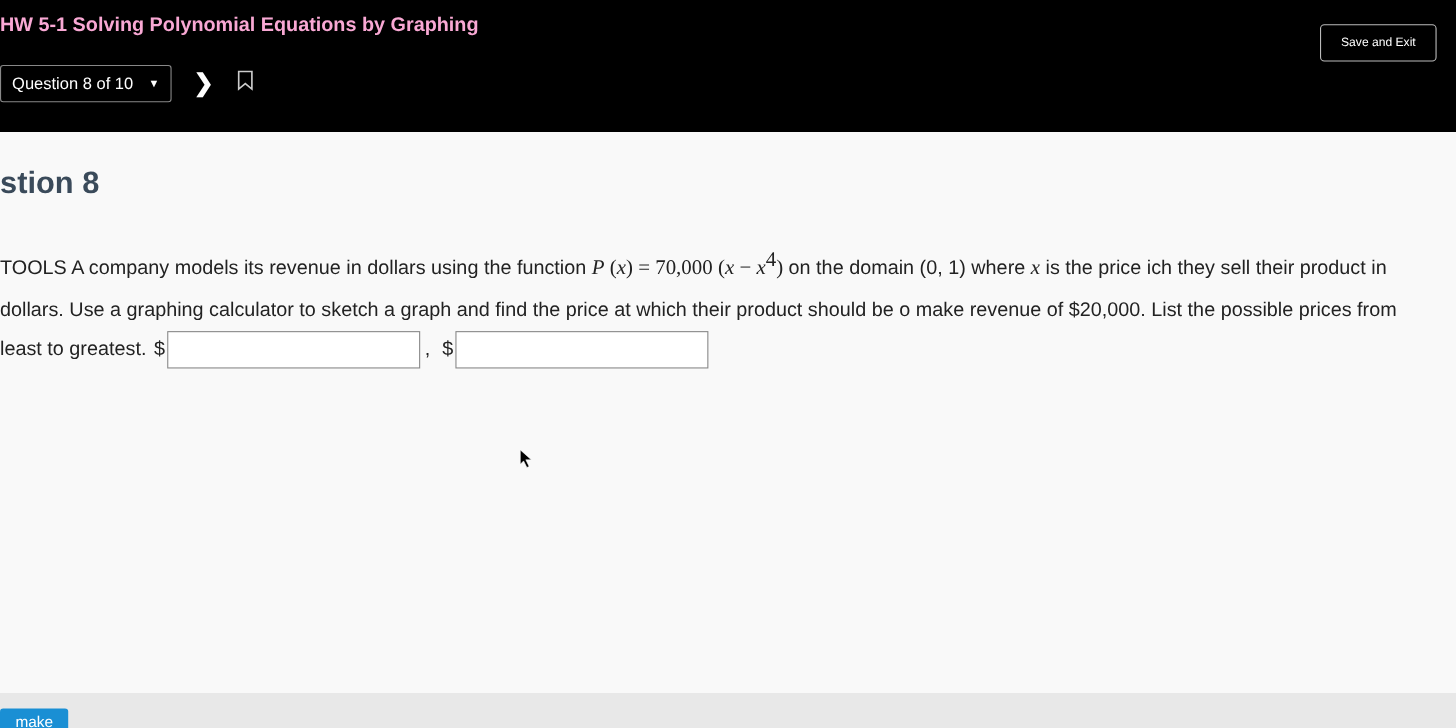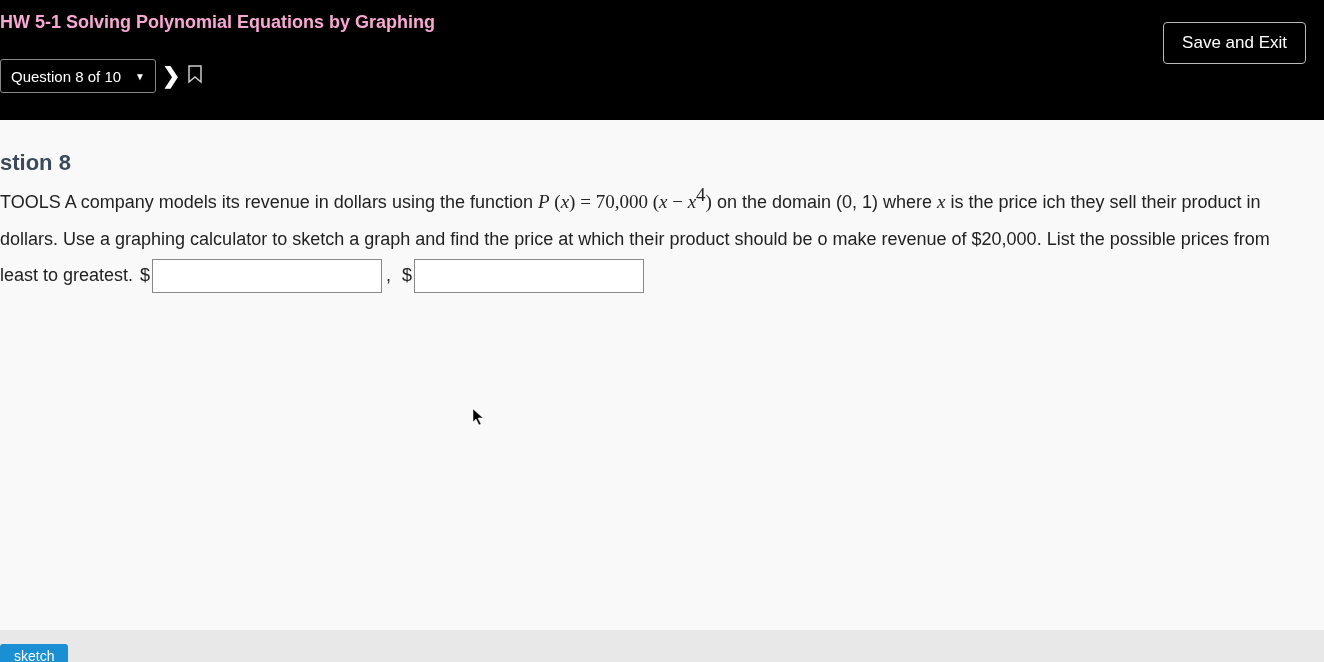--- a/index.html
+++ b/index.html
@@ -24,20 +24,21 @@
     .assignment-title {
       font-size: 18px;
       font-weight: bold;
       color: #f9a8d4;
       padding: 4px 0 4px 0;
     }
     .header-row2 {
       display: flex;
       align-items: center;
       margin-top: 22px;
+      gap: 14px;
     }
     .question-selector {
       display: flex;
       align-items: center;
       border: 1px solid #888;
       border-radius: 3px;
       padding: 6px 10px;
       font-size: 15px;
       color: #fff;
       background: #000;
@@ -60,34 +61,35 @@
       cursor: pointer;
     }
     .save-exit-btn {
       position: absolute;
       top: 22px;
       right: 18px;
       color: #fff;
       border: 1px solid #bbb;
       border-radius: 4px;
       padding: 10px 18px;
-      font-size: 17px;
+      font-size: 11px;
       background: transparent;
       cursor: pointer;
     }
     .content {
       background: #f9f9f9;
       padding: 30px 30px 30px 0;
       height: 510px;
       position: relative;
     }
     .question-heading {
-      font-size: 22px;
+      font-size: 28px;
       font-weight: bold;
       color: #3a4a5a;
+      margin-bottom: 36px;
     }
     .question-body {
       font-size: 18px;
       line-height: 2.0;
       color: #222;
       max-width: 1280px;
     }
     .tools-label {
       font-weight: normal;
     }
@@ -172,13 +174,13 @@
     <span class="tools-label">TOOLS</span><span> A company models its revenue in dollars using the function </span><span class="math-func">P</span><span class="math-plain"> (</span><span class="math-func">x</span><span class="math-plain">) = 70,000 </span><span class="math-plain">(</span><span class="math-func">x</span><span class="math-plain"> − </span><span class="math-func">x</span><sup class="math-plain">4</sup><span class="math-plain">)</span><span> on the domain (0, 1) where </span><span class="math-func">x</span><span> is the price ich they sell their product in dollars. Use a graphing calculator to sketch a graph and find the price at which their product should be o make revenue of $20,000. List the possible prices from least to greatest. </span><span class="dollar">$</span><input type="text" class="answer-input" value="" style=""><span class="comma">, </span><span class="dollar">$</span><input type="text" class="answer-input" value="" style="">
   </div>
 
   <div class="cursor-arrow">
     <svg width="14" height="18" viewBox="0 0 14 18">
       <path d="M1 1 L1 14 L4 11 L7 17 L9 16 L6 10 L11 10 Z" fill="#000" stroke="#fff" stroke-width="0.5"></path>
     </svg>
   </div>
 </div>
 
-<div class="footer-tab">sketch</div>
+<div class="footer-tab">make</div>
 
 </body></html>

